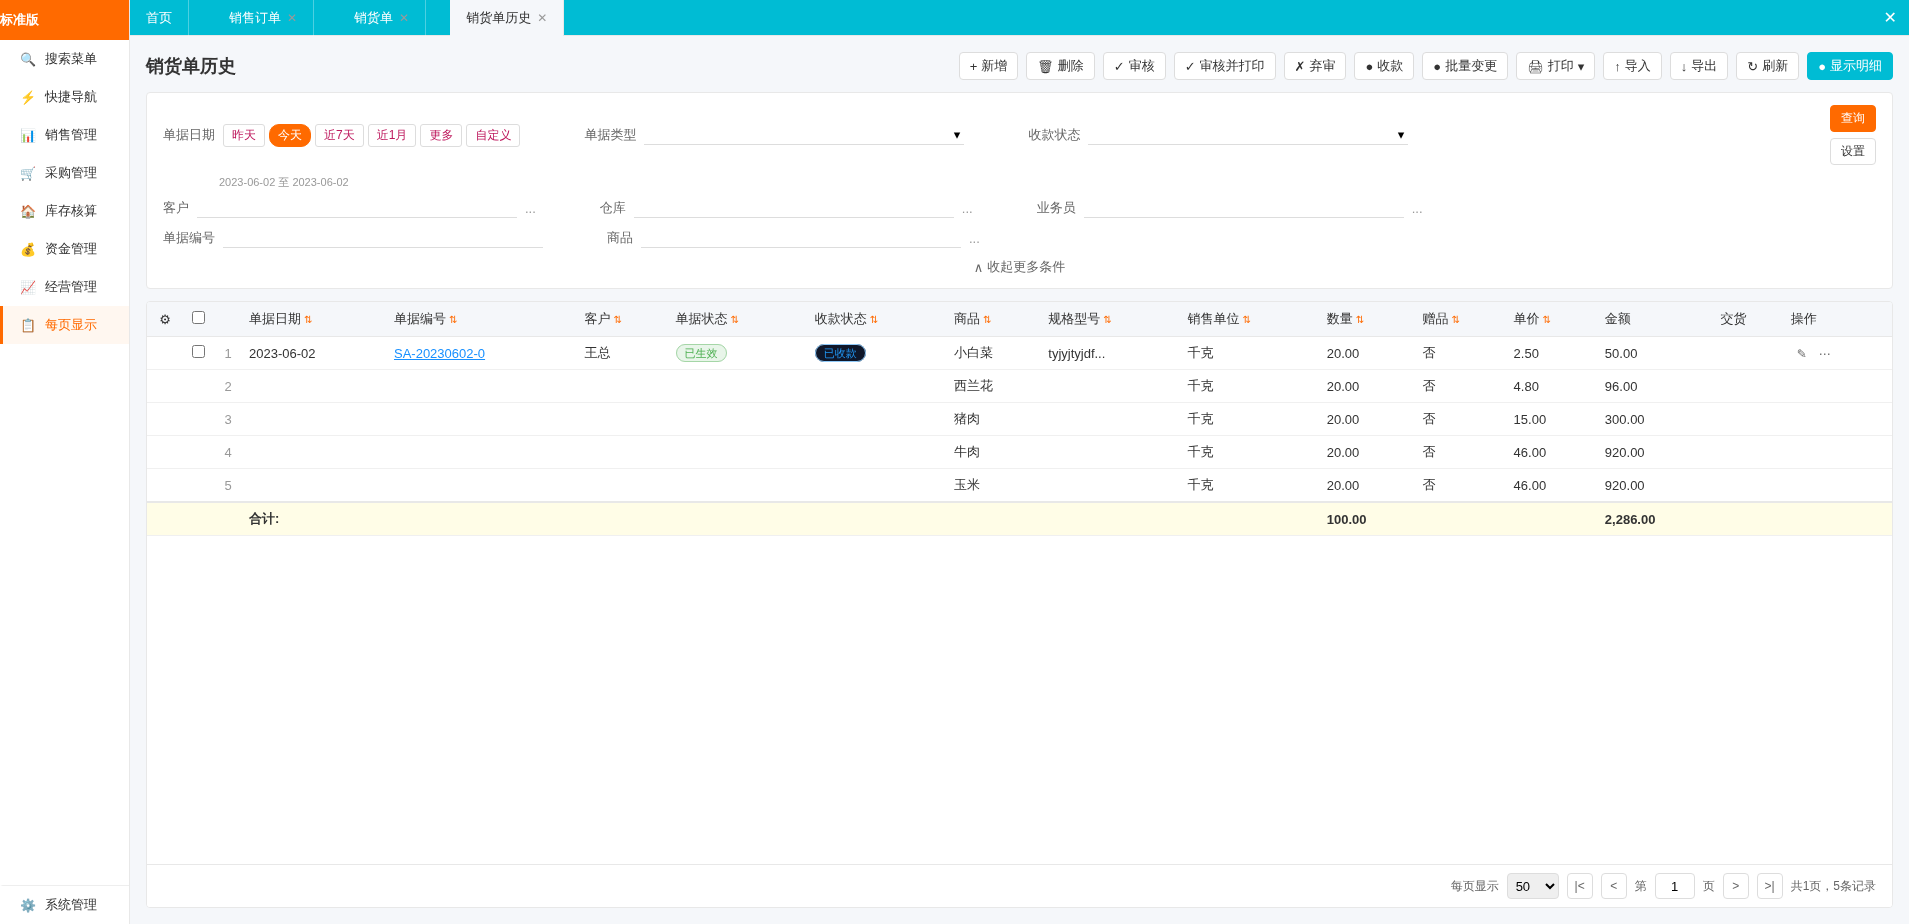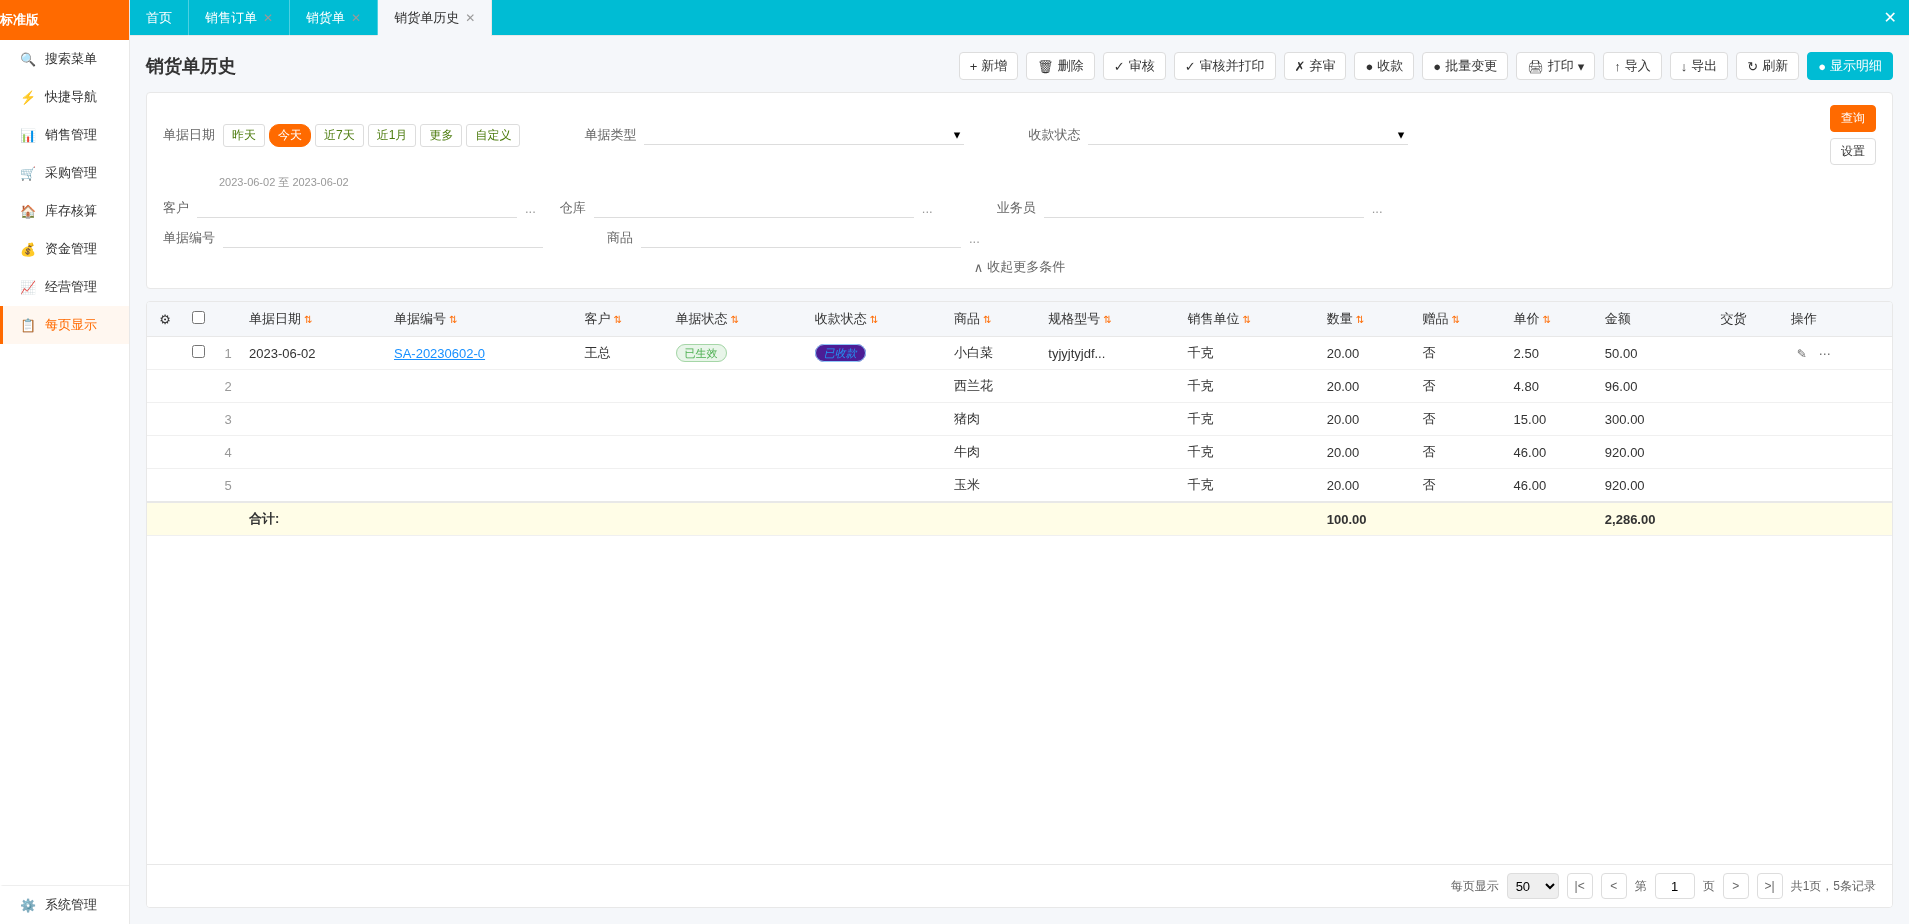--- a/index.html
+++ b/index.html
@@ -37,56 +37,56 @@
     
     .filter-section { background: #fff; border-radius: 4px; padding: 12px 16px; margin-bottom: 12px; border: 1px solid #e8e8e8; }
     .filter-row { display: flex; align-items: center; gap: 24px; margin-bottom: 10px; flex-wrap: wrap; }
     .filter-row:last-child { margin-bottom: 0; }
     .filter-item { display: flex; align-items: center; gap: 8px; }
     .filter-label { color: #666; white-space: nowrap; min-width: fit-content; }
     .filter-input { border: none; border-bottom: 1px solid #ddd; outline: none; padding: 2px 4px; width: 180px; color: #333; }
     .filter-input-wide { width: 320px; }
     .filter-dots { color: #999; cursor: pointer; }
     .date-range-btns { display: flex; align-items: center; gap: 4px; }
-    .date-btn { padding: 2px 8px; border: 1px solid #ddd; border-radius: 3px; cursor: pointer; color: #4d7c0f; font-size: 12px; background: #fff; }
+    .date-btn { padding: 2px 8px; border: 1px solid #ddd; border-radius: 3px; cursor: pointer; color: #be185d; font-size: 12px; background: #fff; }
     .date-btn.active { background: #ff6a00; color: #fff; border-color: #ff6a00; border-radius: 10px; }
     .filter-dropdown { display: flex; align-items: center; gap: 4px; border-bottom: 1px solid #ddd; width: 200px; padding: 2px 4px; }
     .filter-dropdown-wide { width: 320px; }
     .collapse-btn { display: flex; align-items: center; gap: 4px; color: #666; cursor: pointer; font-size: 12px; justify-content: center; margin-top: 4px; }
 
     
     .table-container { flex: 1; background: #fff; border-radius: 4px; border: 1px solid #e8e8e8; overflow: auto; display: flex; flex-direction: column; }
     table { width: 100%; border-collapse: collapse; font-size: 13px; }
     thead { background: #f5f7fa; position: sticky; top: 0; z-index: 10; }
     th { padding: 8px 6px; text-align: left; color: #333; font-weight: 500; border-bottom: 1px solid #e8e8e8; white-space: nowrap; }
     td { padding: 7px 6px; color: #333; border-bottom: 1px solid #f0f0f0; white-space: nowrap; }
     .th-sort { display: flex; align-items: center; gap: 3px; cursor: pointer; }
     .sort-icon { color: #ff6a00; font-size: 10px; }
     .status-badge { padding: 2px 8px; border-radius: 10px; font-size: 11px; }
     .status-active { background: #e8f5e9; color: #4caf50; border: 1px solid #a5d6a7; }
-    .status-paid { background: #4c1d95; color: #2196f3; border: 1px solid #90caf9; font-style: italic; }
+    .status-paid { background: #0f172a; color: #2196f3; border: 1px solid #90caf9; }
     .link-text { color: #1890ff; cursor: pointer; text-decoration: underline; }
     .action-btn { padding: 2px 6px; color: #666; cursor: pointer; font-size: 12px; }
     .checkbox-col { width: 30px; text-align: center; }
     .num-col { width: 30px; text-align: center; color: #999; }
     .gear-col { width: 36px; text-align: center; }
 
     
     .summary-row { background: #fffde7; border-top: 2px solid #e8e8e8; }
     .summary-row td { font-weight: bold; color: #333; }
 
     
     .pagination { display: flex; align-items: center; justify-content: flex-end; padding: 8px 16px; background: #fff; border-top: 1px solid #e8e8e8; gap: 8px; }
     .page-info { color: #666; font-size: 12px; }
     .page-btn { width: 26px; height: 26px; border: 1px solid #ddd; border-radius: 4px; background: #fff; cursor: pointer; display: flex; align-items: center; justify-content: center; color: #666; font-size: 12px; }
     .page-input { width: 40px; height: 26px; border: 1px solid #ddd; border-radius: 4px; text-align: center; outline: none; }
     .per-page-select { height: 26px; border: 1px solid #ddd; border-radius: 4px; outline: none; padding: 0 4px; }
 
     
-    .teal-header { background: #00bcd4; color: #fff; }
+    .teal-header { background: #00bcd4; color: #fff; gap: 24px; }
   </style>
 </head>
 <body>
 
 <div class="sidebar">
   <div class="sidebar-logo">
     <span>标准版</span>
   </div>
   <div class="sidebar-item">
     <span class="sidebar-icon">🔍</span>
@@ -236,21 +236,21 @@
           <button class="btn">设置</button>
         </div>
       </div>
       <div style="margin-bottom:8px; font-size:11px; color:#999; padding-left:56px;">2023-06-02 至 2023-06-02</div>
       <div class="filter-row">
         <div class="filter-item">
           <span class="filter-label">客户</span>
           <input class="filter-input filter-input-wide" style="">
           <span class="filter-dots">...</span>
         </div>
-        <div class="filter-item" style="">
+        <div class="filter-item" style="margin-left:40px;">
           <span class="filter-label">仓库</span>
           <input class="filter-input filter-input-wide" style="">
           <span class="filter-dots">...</span>
         </div>
         <div class="filter-item" style="margin-left:40px;">
           <span class="filter-label">业务员</span>
           <input class="filter-input filter-input-wide" style="">
           <span class="filter-dots">...</span>
         </div>
       </div>

